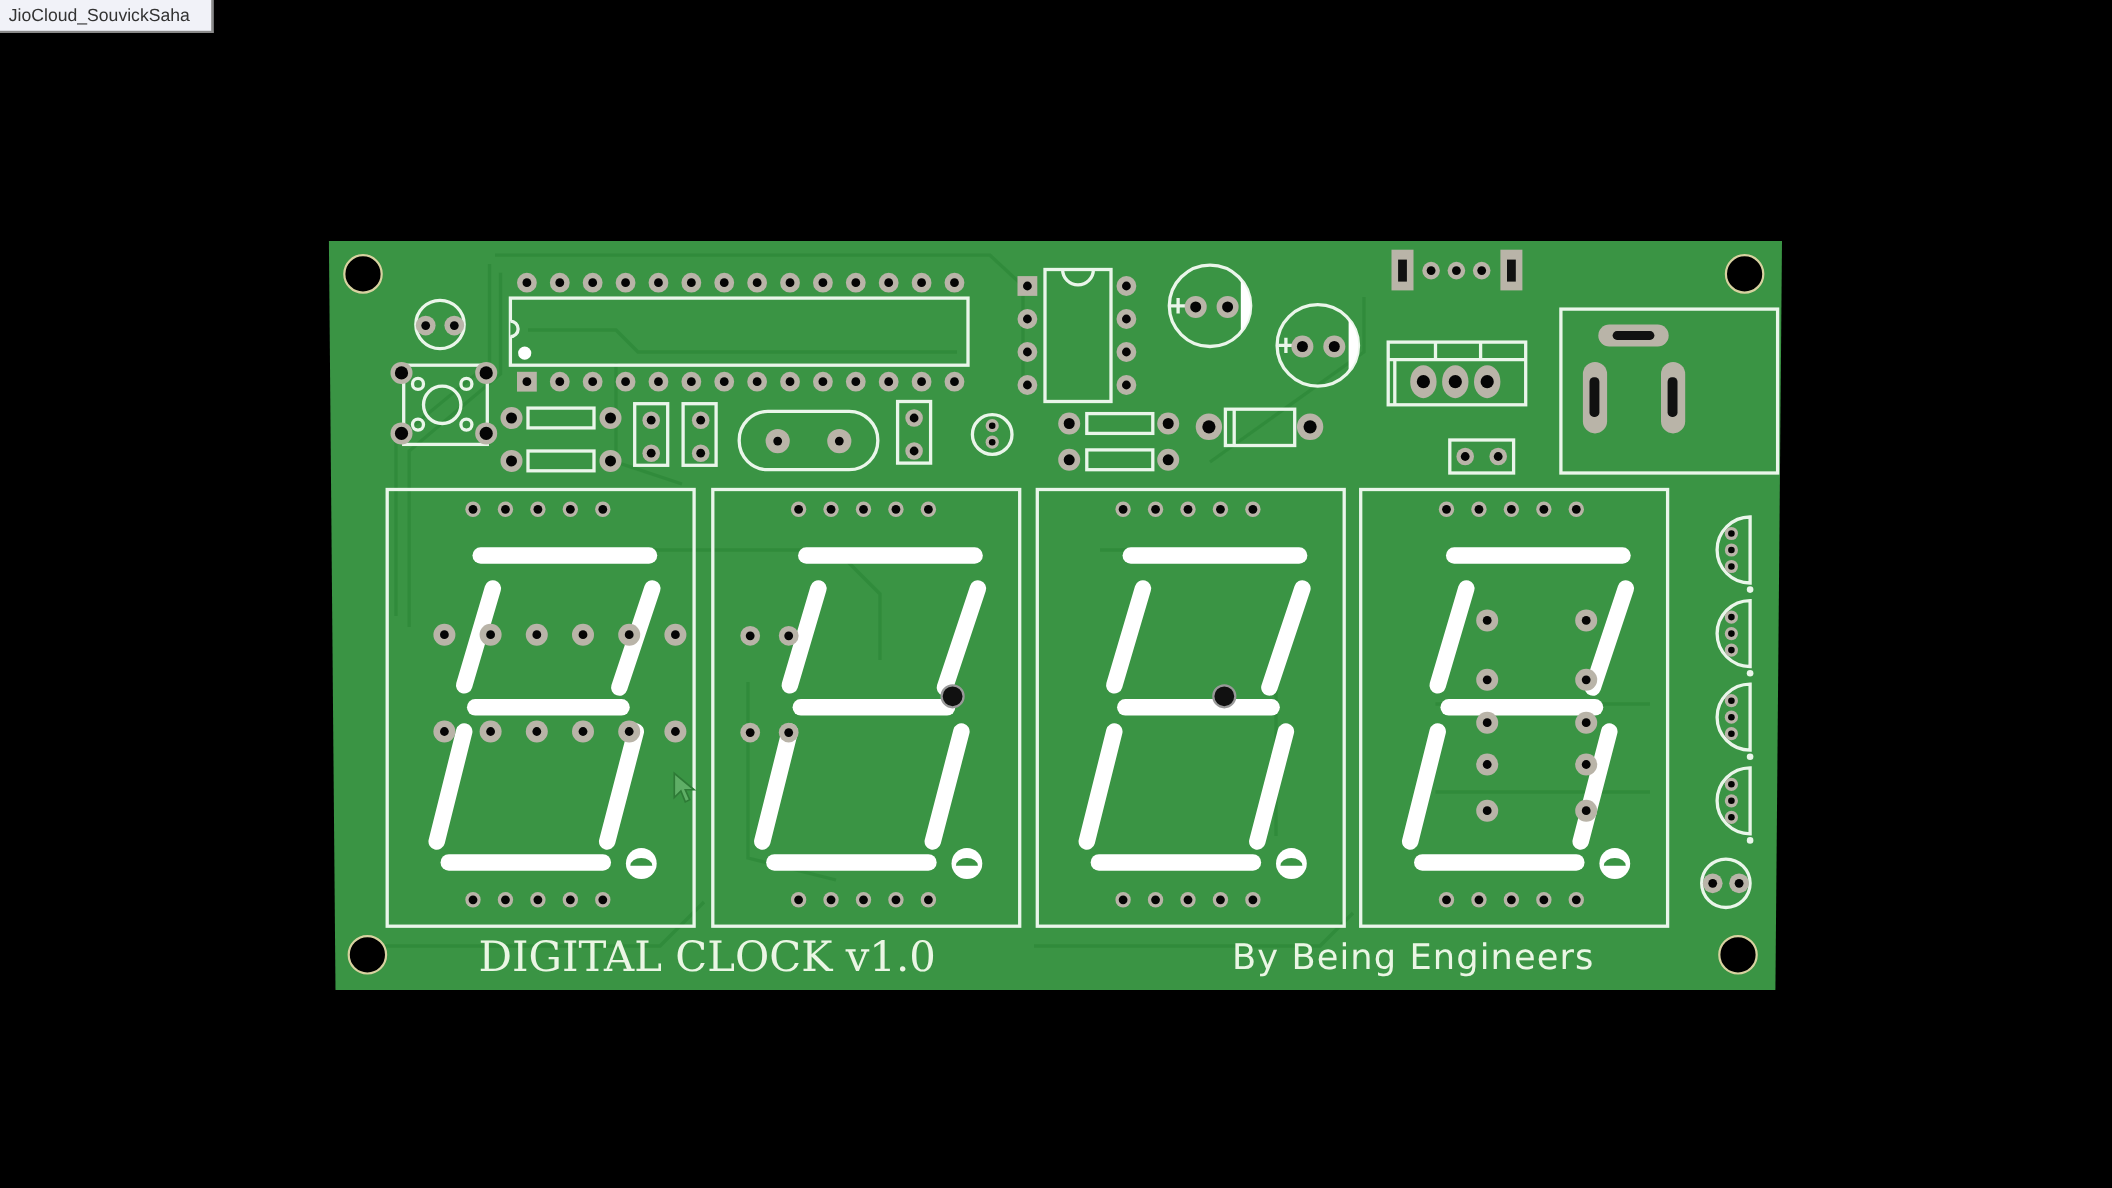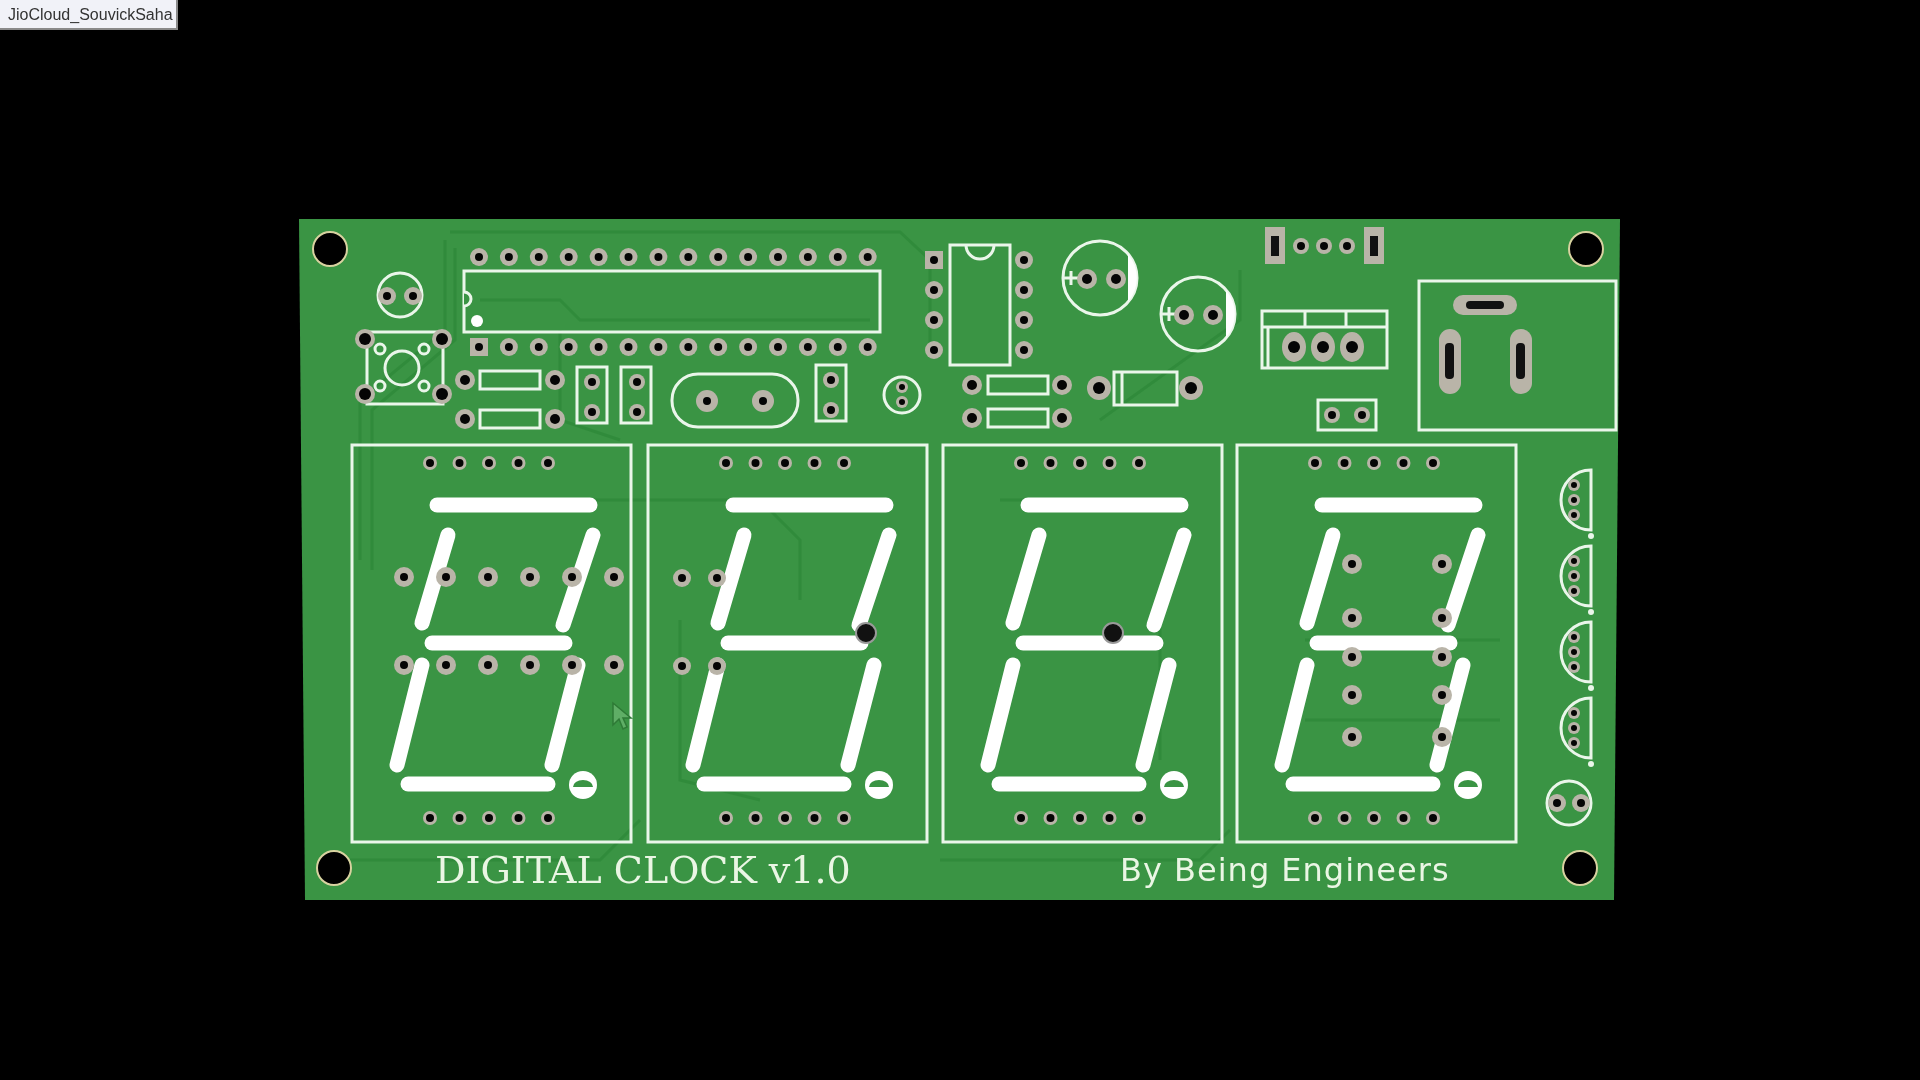--- a/index.html
+++ b/index.html
@@ -1,17 +1,17 @@
 <!DOCTYPE html>
 <html><head>
 <meta charset="utf-8">
 <style>
   html, body { margin:0; padding:0; background:#000; }
   body { width:1920px; height:1080px; position:relative; overflow:hidden; font-family:"DejaVu Sans", sans-serif; }
-  .title-tag { position:absolute; left:0; top:0; height:30px; padding:0 8px; box-sizing:border-box; width:178px;
+  .title-tag { position:absolute; left:0; top:0; height:30px; padding:0 8px; box-sizing:border-box; width:194px;
     background:#f1f2f8; border:2px solid #8a8a8a; border-top:none; border-left:none;
     font-family:"Liberation Sans", sans-serif; font-size:16px; color:#333; line-height:30px; white-space:nowrap; }
   svg.pcb { position:absolute; left:0; top:0; }
   .silk { fill:none; stroke:#eaf6ea; stroke-width:3; }
   .seg { stroke:#fff; stroke-width:15; stroke-linecap:round; fill:none; }
   .pad { fill:#b9b4a8; }
   .drill { fill:#050505; }
   .trace { fill:none; stroke:#2f8a3a; stroke-width:3; opacity:.85; }
   .label-serif { font-family:"DejaVu Serif", serif; font-size:38px; fill:#eaf6e4; }
   .label-sans { font-family:"DejaVu Sans", sans-serif; font-size:32px; fill:#eaf6e4; letter-spacing:1px; }

